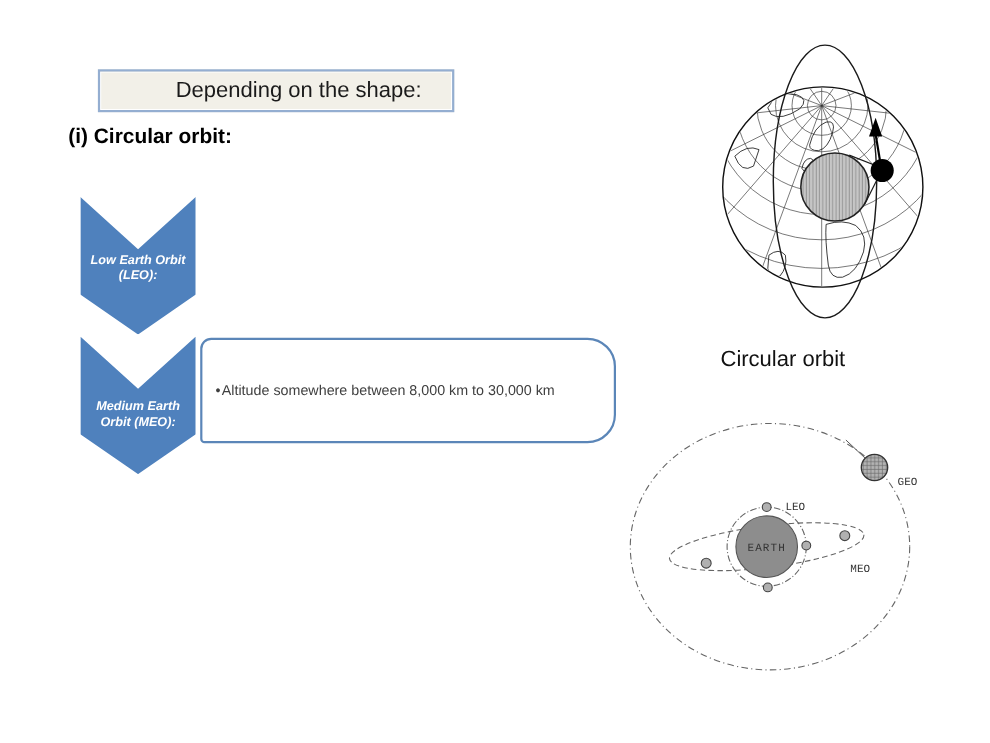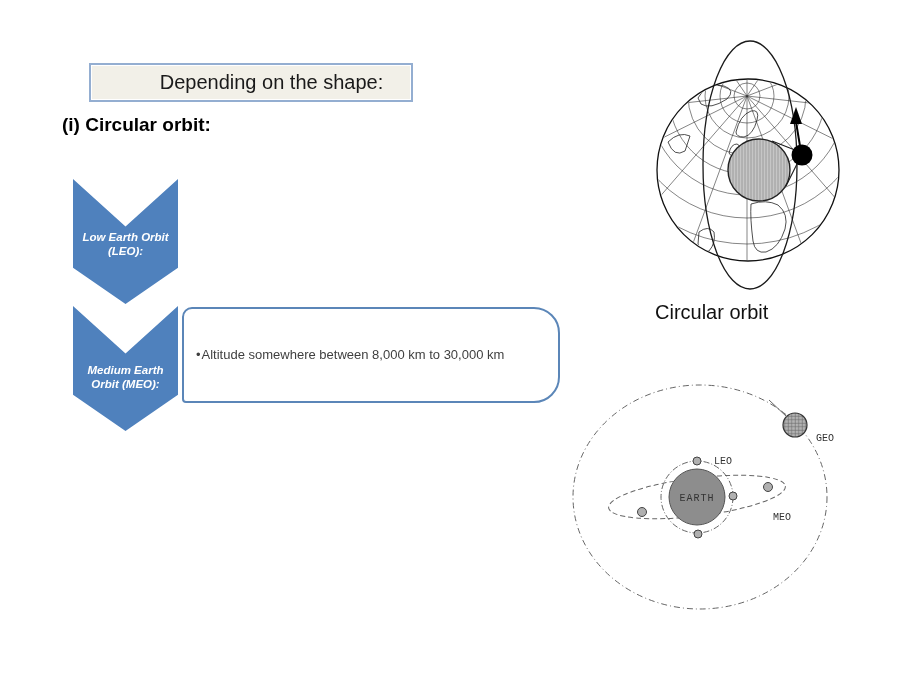--- a/index.html
+++ b/index.html
@@ -43,21 +43,21 @@
     color:#3f3f3f;font-size:13px;line-height:1.2;
   }
   .box1{left:183px;top:185px;width:382px;height:96px;}
   .box2{left:182px;top:307px;width:378px;height:96px;}
   .box3{left:188px;top:422px;width:296px;height:94px;}
   .bullet{padding-left:9px;text-indent:-9px;}
   .bullet::before{content:"\2022";margin-right:1px;}
   
   .globe-svg{position:absolute;left:636px;top:20px;}
   .globe-caption{
-    position:absolute;left:655px;top:301px;width:160px;
+    position:absolute;left:655px;top:316px;width:160px;
     font-size:20px;color:#111;
   }
   .diagram-svg{position:absolute;left:563px;top:373px;}
   .mono-label{font-family:"Liberation Mono","DejaVu Sans Mono",monospace;font-size:10px;fill:#333;}
 </style>
 </head>
 <body>
 
 <div class="slide">
 

